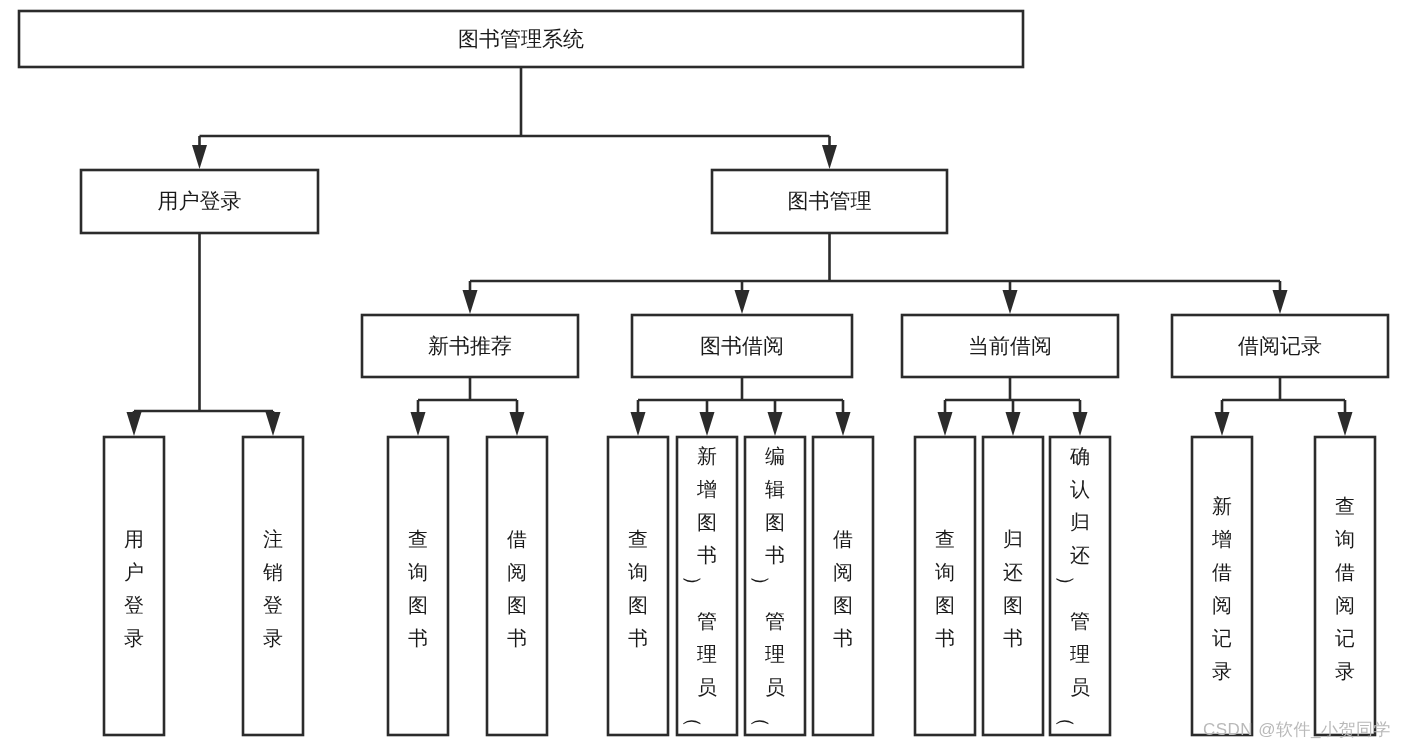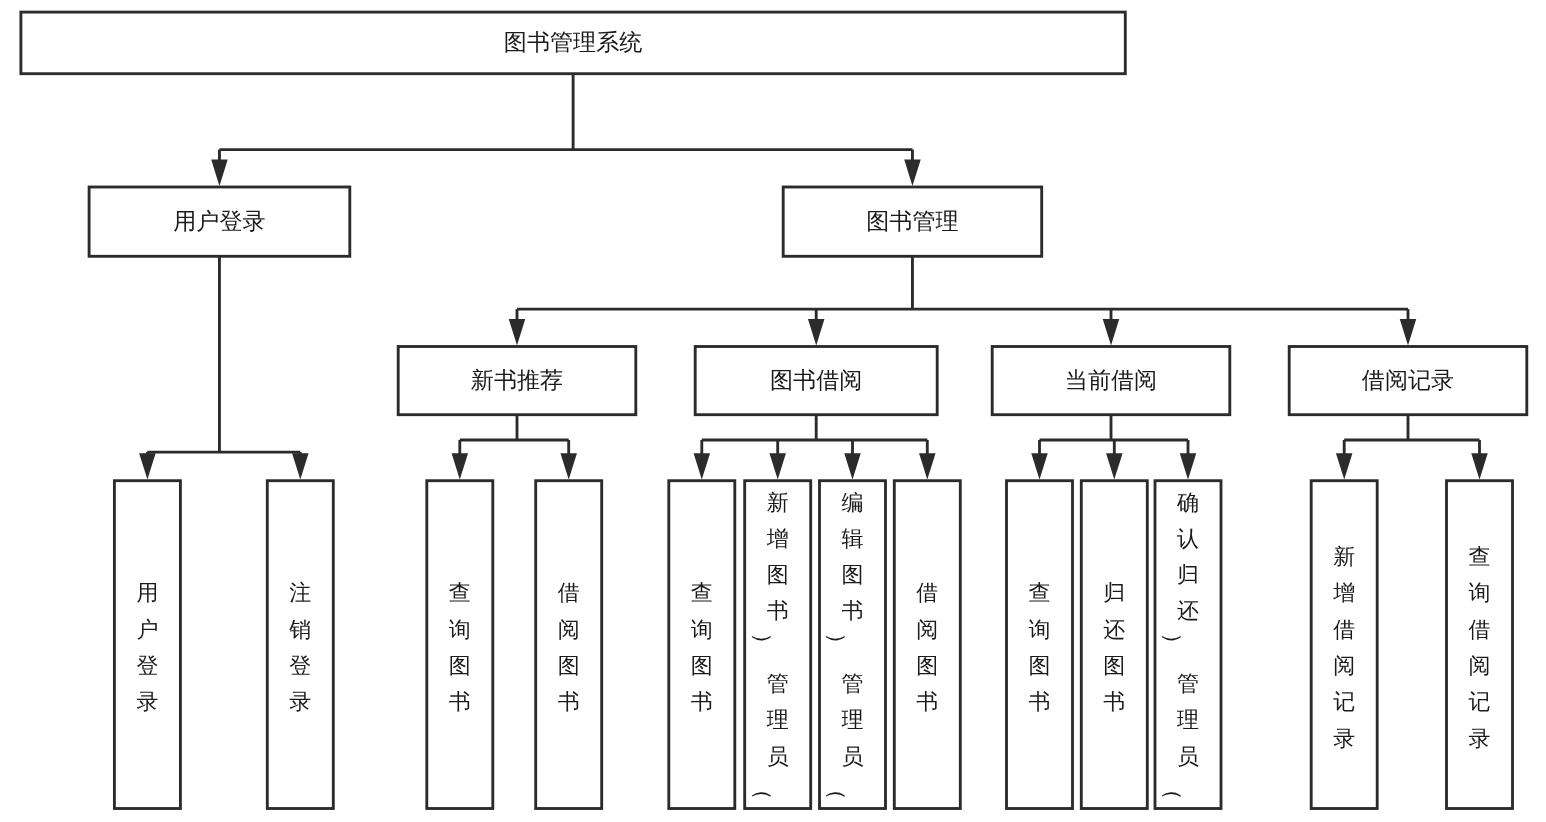--- a/index.html
+++ b/index.html
@@ -216,13 +216,14 @@
         <g>
           <rect class="node-rect" x="1192" y="437" width="60" height="298"></rect>
           <text class="node-label-v" x="1222" y="512.74"><tspan x="1222" dy="0">新</tspan><tspan x="1222" dy="33">增</tspan><tspan x="1222" dy="33">借</tspan><tspan x="1222" dy="33">阅</tspan><tspan x="1222" dy="33">记</tspan><tspan x="1222" dy="33">录</tspan></text>
         </g>
         <g>
           <rect class="node-rect" x="1315" y="437" width="60" height="298"></rect>
           <text class="node-label-v" x="1345" y="512.74"><tspan x="1345" dy="0">查</tspan><tspan x="1345" dy="33">询</tspan><tspan x="1345" dy="33">借</tspan><tspan x="1345" dy="33">阅</tspan><tspan x="1345" dy="33">记</tspan><tspan x="1345" dy="33">录</tspan></text>
         </g>
       </g>
   </svg>
+  <div class="watermark">CSDN @软件_小贺同学</div>
 </div>
 
 </body></html>

